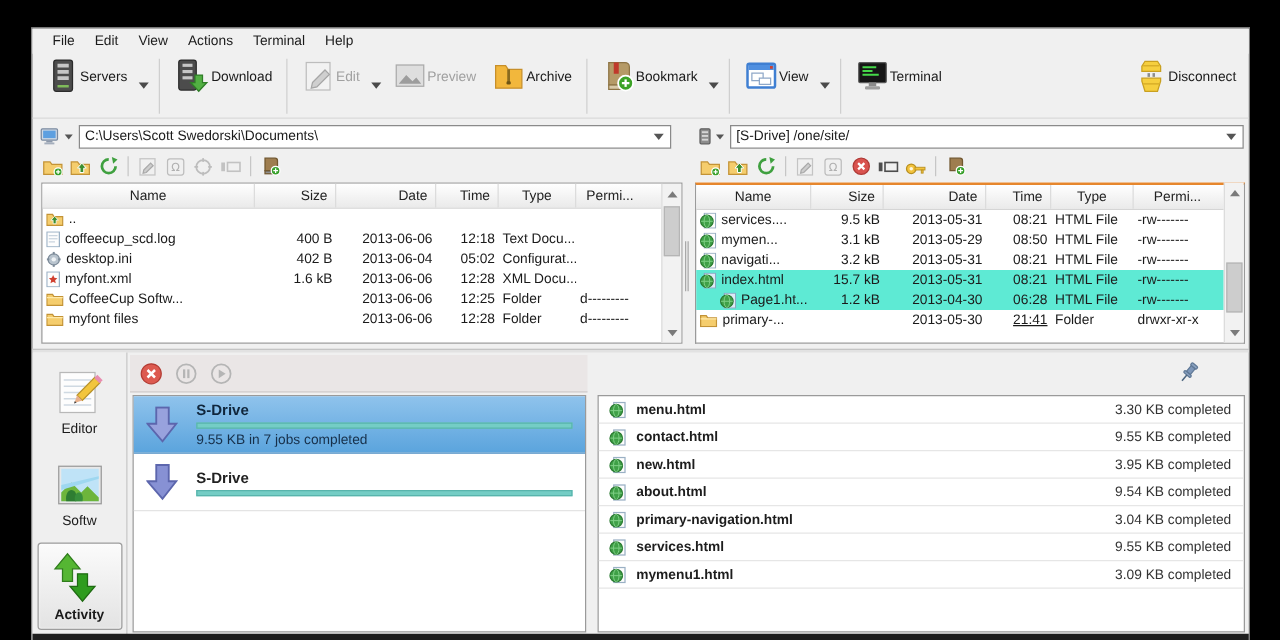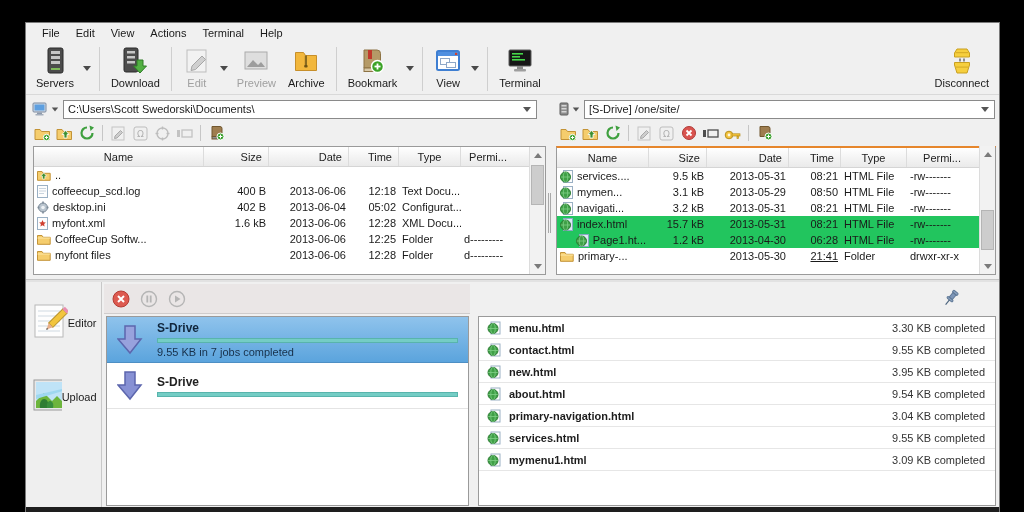--- a/index.html
+++ b/index.html
@@ -4,21 +4,21 @@
 <style>
   * { margin:0; padding:0; box-sizing:border-box; }
   html,body { width:1024px; height:512px; overflow:hidden; }
   body { background:#000; font-family:"Liberation Sans", sans-serif; font-size:11px; color:#1a1a1a; position:relative; }
   #window { position:absolute; left:25px; top:22px; width:975px; height:490px; background:#f0f0f0; border:1px solid #7a7a7a; border-bottom:none; }
   
   .menubar { position:absolute; left:0; top:0; width:100%; height:20px; display:flex; align-items:center; padding-left:8px; background:#f0f0f0; }
   .menu-item { padding:3px 8px; cursor:default; }
   
   .toolbar { position:absolute; left:0; top:20px; width:100%; height:52px; display:flex; align-items:flex-start; padding:2px 4px 0 4px; border-bottom:1px solid #d9d9d9; }
-  .tbtn { display:flex; flex-direction:column; align-items:center; justify-content:flex-start; padding:2px 6px 1px 6px; border-radius:3px; cursor:default; }
+  .tbtn { display:flex; flex-direction:row; align-items:center; justify-content:flex-start; padding:2px 6px 1px 6px; border-radius:3px; cursor:default; }
   .tbtn .tlabel { margin-top:2px; white-space:nowrap; }
   .tbtn.disabled .tlabel { color:#a0a0a0; }
   .tcaret { width:14px; height:46px; display:flex; align-items:center; justify-content:center; }
   .caret-down { width:0; height:0; border-left:4px solid transparent; border-right:4px solid transparent; border-top:5px solid #4a4a4a; }
   .tsep { width:1px; height:44px; background:#cfcfcf; margin:2px 5px 0 5px; }
   .tspacer { flex:1; }
   
   .pathrow { position:absolute; top:76px; height:20px; display:flex; align-items:center; }
   .pathrow.left { left:6px; width:505px; }
   .pathrow.right { left:532px; width:437px; }
@@ -32,37 +32,37 @@
   .minibar.right { left:534px; }
   .msep { width:1px; height:16px; background:#c6c6c6; margin:0 2px; }
   .mico { width:17px; height:17px; display:flex; align-items:center; justify-content:center; border-radius:2px; }
   
   .listbox { position:absolute; top:123px; height:129px; background:#fff; border:1px solid #9a9a9a; }
   .listbox.left { left:7px; width:513px; }
   .listbox.right { left:530px; width:440px; border-top:2px solid #e6862c; }
   .lhead { display:flex; height:20px; background:linear-gradient(#ffffff,#f2f2f2 60%, #eaeaea); border-bottom:1px solid #d5d5d5; }
   .hc { display:flex; align-items:center; justify-content:center; border-right:1px solid #dcdcdc; color:#222; overflow:hidden; white-space:nowrap; }
   .frow { display:flex; height:16px; align-items:center; }
-  .frow.sel { background:#22c55e; }
+  .frow.sel { background:#5eead4; }
   .fc { overflow:hidden; white-space:nowrap; padding:0 3px; }
   .fc.name { display:flex; align-items:center; gap:4px; }
   .fc.r { text-align:right; justify-content:flex-end; }
   .rows-area { position:relative; }
   .vscroll { position:absolute; top:0; right:0; width:16px; height:100%; background:#f2f2f2; border-left:1px solid #dcdcdc; }
   .sarrow { position:absolute; left:0; width:16px; height:16px; display:flex; align-items:center; justify-content:center; }
   .sarrow.up { top:0; } .sarrow.down { bottom:0; }
   .tri-up { width:0;height:0;border-left:4px solid transparent;border-right:4px solid transparent;border-bottom:5px solid #7a7a7a; }
   .tri-dn { width:0;height:0;border-left:4px solid transparent;border-right:4px solid transparent;border-top:5px solid #7a7a7a; }
   .sthumb { position:absolute; left:1px; width:13px; background:#cdcdcd; border:1px solid #b5b5b5; }
   .splitter { position:absolute; left:522px; top:170px; width:5px; height:40px; display:flex; gap:1px; }
   .splitter i { width:1px; height:100%; background:#a8a8a8; }
   
   .bottom-divider { position:absolute; left:0; top:256px; width:100%; height:3px; background:#e2e2e2; border-top:1px solid #c4c4c4; }
   .sidebar { position:absolute; left:0; top:259px; width:76px; height:231px; background:#efefef; border-right:1px solid #c8c8c8; }
-  .side-btn { width:68px; margin:4px auto 0 auto; height:70px; display:flex; align-items:center; justify-content:center; border-radius:3px; border:1px solid transparent; }
+  .side-btn { width:68px; margin:4px auto 0 auto; height:70px; display:flex; flex-direction:column; align-items:center; justify-content:center; border-radius:3px; border:1px solid transparent; }
   .side-btn .slabel { margin-top:3px; }
   .side-btn.active { background:linear-gradient(#fbfbfb,#e3e3e3); border:1px solid #9d9d9d; box-shadow:inset 0 0 2px #fff; }
   .side-btn.active .slabel { font-weight:bold; }
   
   .queue-toolbar { position:absolute; left:78px; top:261px; width:366px; height:30px; background:#eae6e6; border-bottom:1px solid #cfcccc; display:flex; align-items:center; gap:10px; padding-left:8px; }
   .qico { width:18px; height:18px; }
   .queue-box { position:absolute; left:80px; top:293px; width:363px; height:190px; background:#fff; border:1px solid #9a9a9a; }
   .qitem { height:46px; position:relative; border-bottom:1px solid #e4e4e4; display:flex; align-items:center; padding:0 10px; gap:14px; }
   .qitem.sel { background:linear-gradient(#8fc3ec,#5ba4dd); border-bottom:1px solid #4d8fc4; }
   .qtext { flex:1; display:flex; flex-direction:column; gap:3px; }
@@ -610,21 +610,28 @@
     <div class="side-btn">
       <svg width="40" height="40">
           <rect x="3" y="5" width="34" height="30" fill="#e8e8e8" stroke="#9a9a9a"></rect>
           <rect x="5" y="7" width="30" height="26" fill="#bfe3f7"></rect>
           <path d="M5 33 V26 l8-8 8 8 5-5 9 9 v3 z" fill="#6db53c"></path>
           <path d="M5 24 l30-9 v-2 l-30 7 z" fill="#9ed7f0"></path>
           <circle cx="12" cy="16" r="0" fill="#fff"></circle>
           <path d="M9 33 c-1-6 2-9 4-9 c3 0 5 3 4 9 z" fill="#2e7d32"></path>
           <path d="M16 33 c-1-5 1.5-7 3-7 c2 0 4 2 3 7 z" fill="#388e3c"></path>
         </svg>
-      <span class="slabel">Upload</span>
+      <span class="slabel">Softw</span>
+    </div>
+    <div class="side-btn active">
+      <svg width="44" height="42">
+          <path d="M8 24 v-10 h-6 L12 2 l10 12 h-6 v10 z" fill="#55b633" stroke="#2f7d1c"></path>
+          <path d="M28 18 v10 h6 L24 40 14 28 h6 V18 z" fill="#2f9c1e" stroke="#1f6b12"></path>
+        </svg>
+      <span class="slabel">Activity</span>
     </div>
   </div>
 
   <div class="queue-toolbar">
     <svg class="qico" width="18" height="18">
         <circle cx="9" cy="9" r="8" fill="#dd5a50" stroke="#b43c34"></circle>
         <path d="M6 6 l6 6 M12 6 l-6 6" stroke="#fff" stroke-width="2"></path>
       </svg>
     <svg class="qico" width="18" height="18">
         <circle cx="9" cy="9" r="7.5" fill="none" stroke="#b5b5b5" stroke-width="1.4"></circle>

